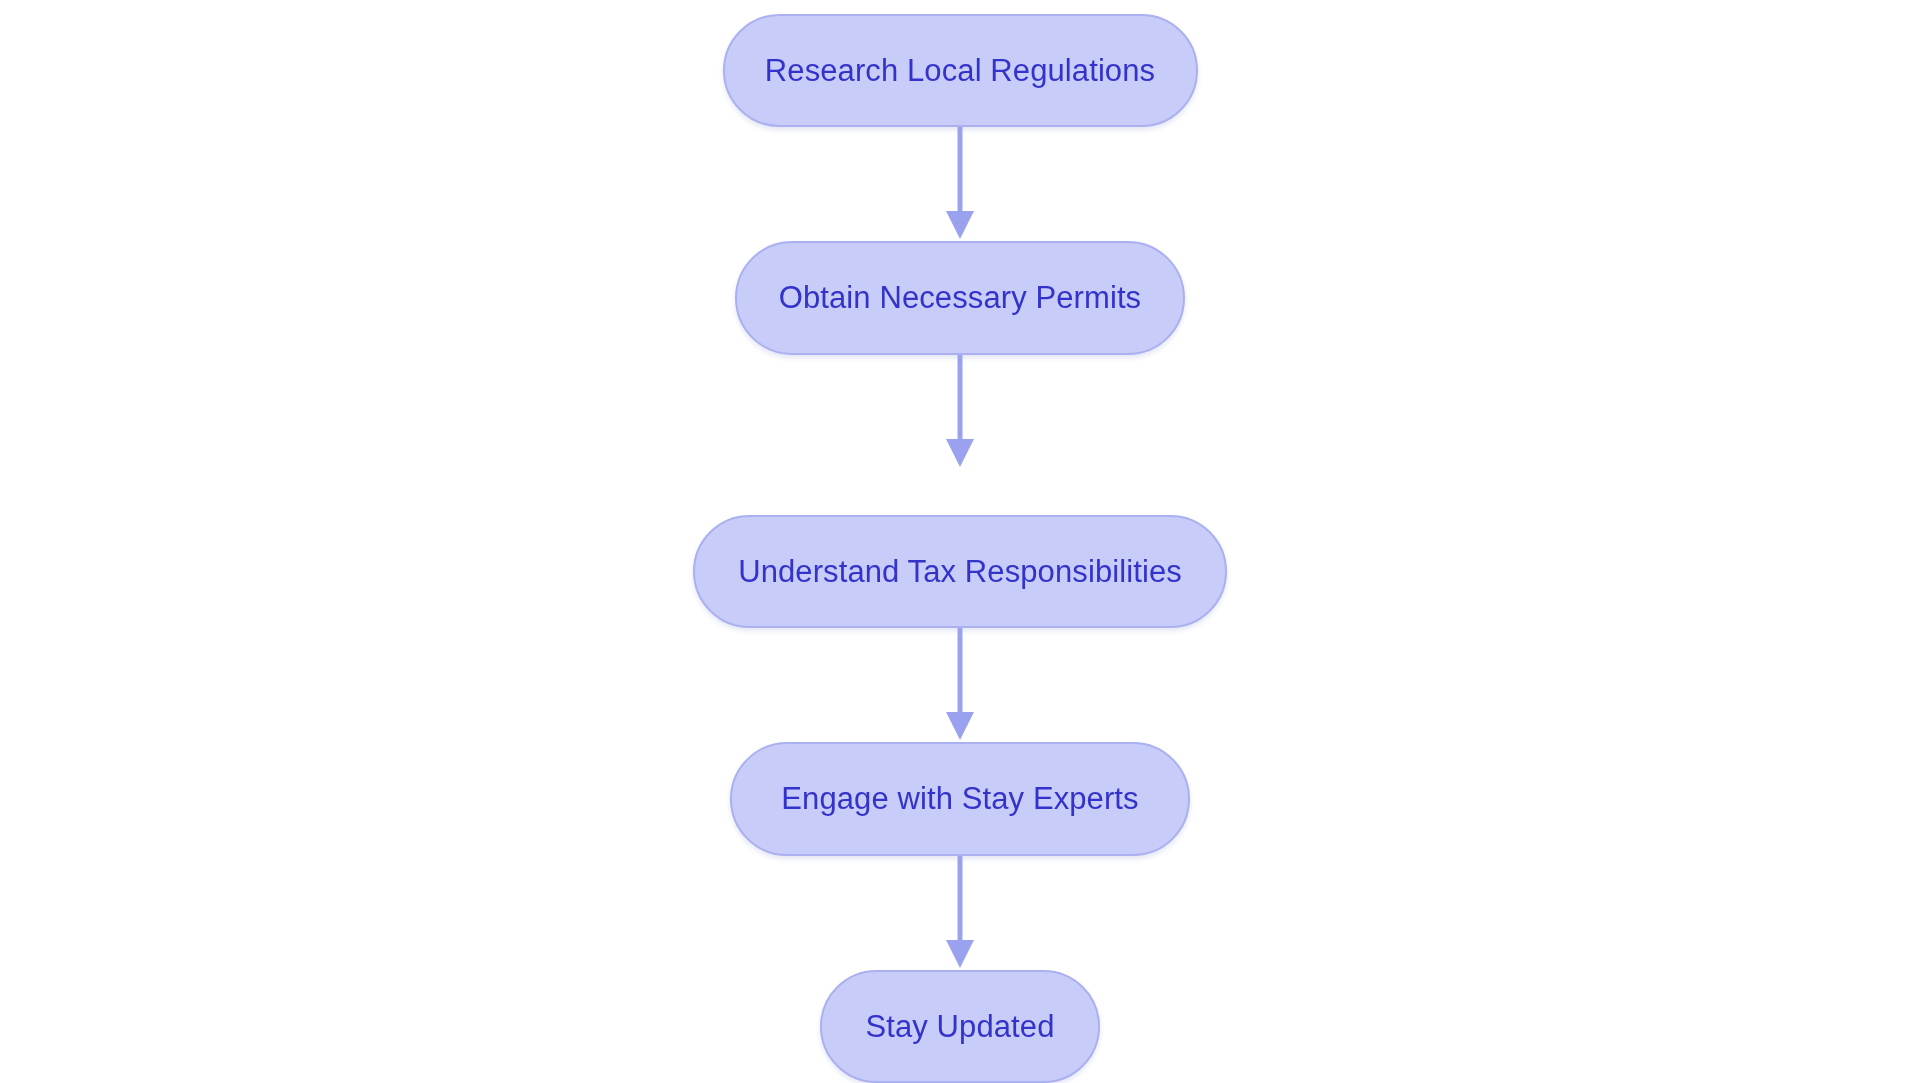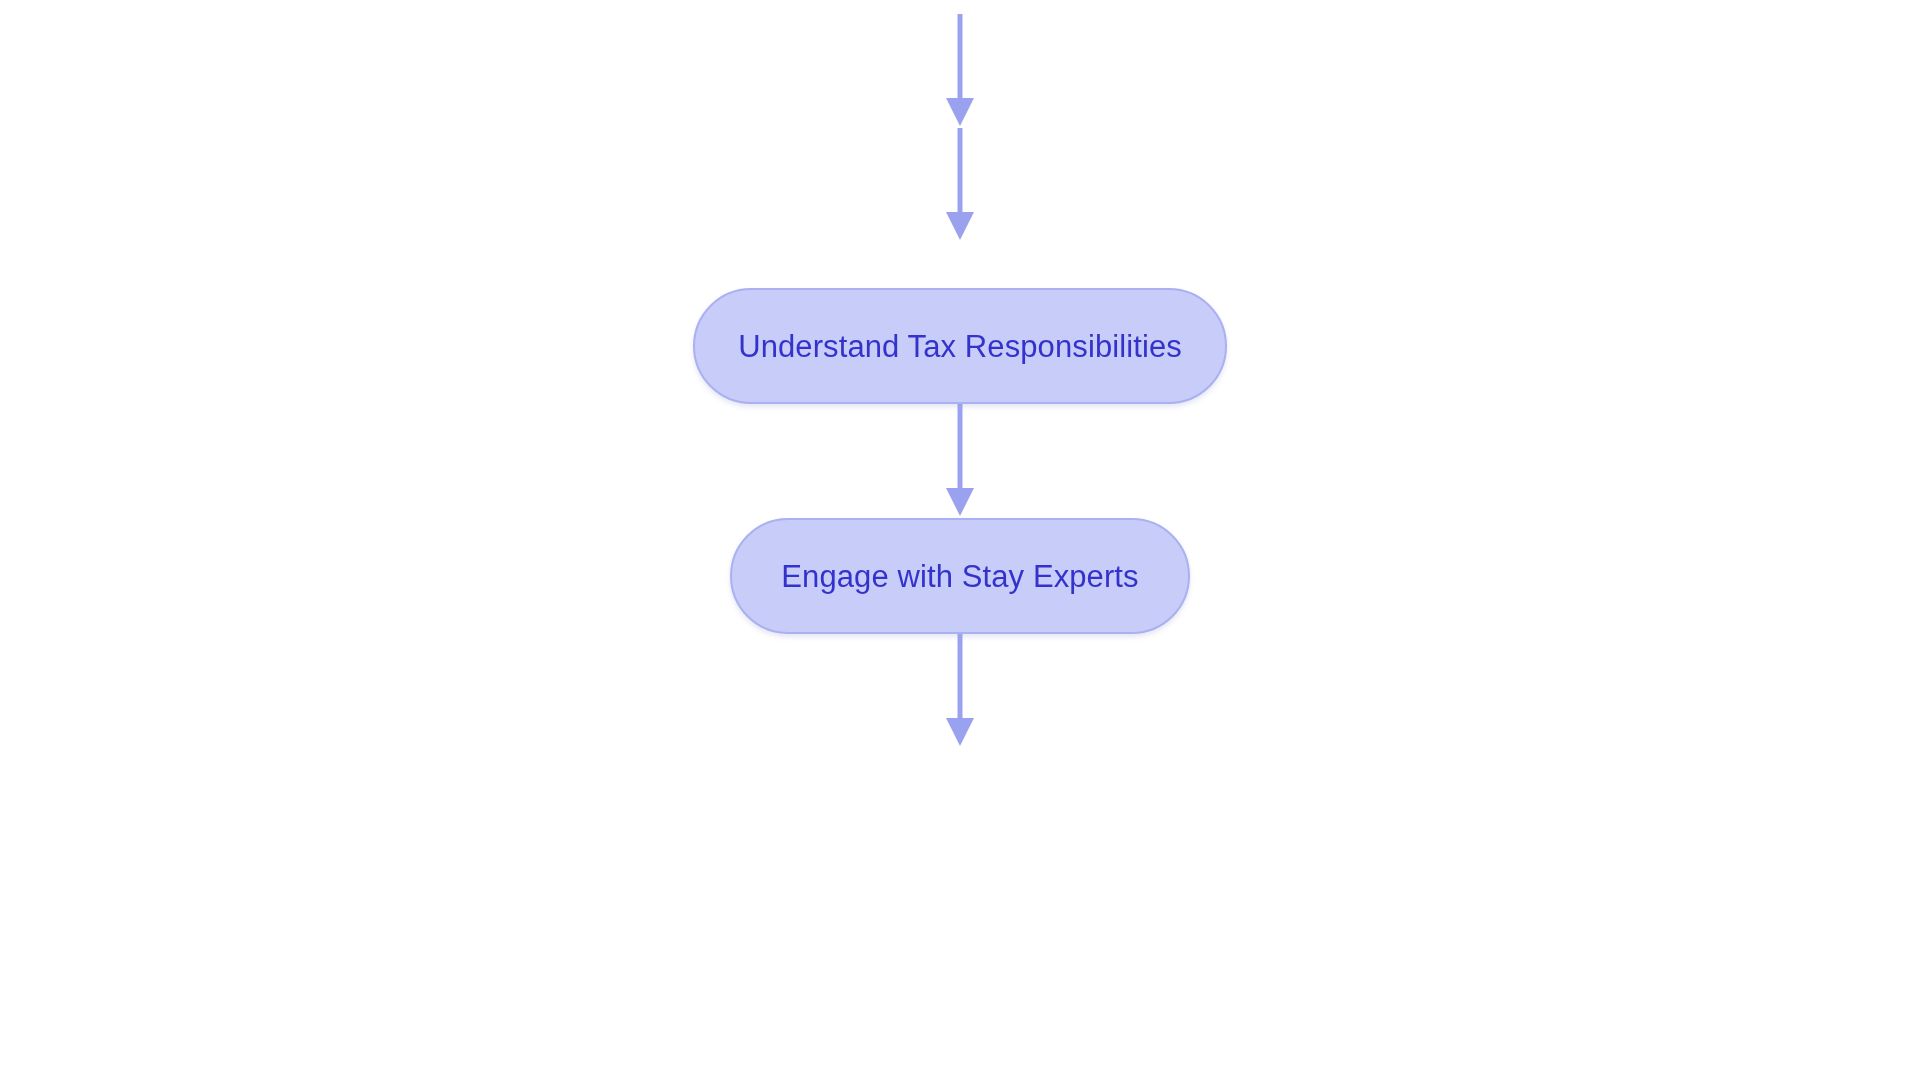--- a/index.html
+++ b/index.html
@@ -80,28 +80,34 @@
 
   .spacer-top { height: 14px; width: 100%; }
 </style>
 </head>
 <body>
 
 <div id="flow-root">
 
   <div class="spacer-top"></div>
 
+  <div class="node w-n1">
+    <span class="node-label">Research Local Regulations</span>
+  </div>
 
   <div class="connector">
     <svg viewBox="0 0 40 114" xmlns="http://www.w3.org/2000/svg" aria-hidden="true">
       <line x1="20" y1="0" x2="20" y2="88" stroke="#9aa2f0" stroke-width="5"></line>
       <polygon points="20,112 6,84 34,84" fill="#9aa2f0"></polygon>
     </svg>
   </div>
 
+  <div class="node w-n2">
+    <span class="node-label">Obtain Necessary Permits</span>
+  </div>
 
   <div class="connector">
     <svg viewBox="0 0 40 114" xmlns="http://www.w3.org/2000/svg" aria-hidden="true">
       <line x1="20" y1="0" x2="20" y2="88" stroke="#9aa2f0" stroke-width="5"></line>
       <polygon points="20,112 6,84 34,84" fill="#9aa2f0"></polygon>
     </svg>
   </div>
 
   <div class="node w-n3">
     <span class="node-label">Understand Tax Responsibilities</span>
@@ -118,14 +124,17 @@
     <span class="node-label">Engage with Stay Experts</span>
   </div>
 
   <div class="connector">
     <svg viewBox="0 0 40 114" xmlns="http://www.w3.org/2000/svg" aria-hidden="true">
       <line x1="20" y1="0" x2="20" y2="88" stroke="#9aa2f0" stroke-width="5"></line>
       <polygon points="20,112 6,84 34,84" fill="#9aa2f0"></polygon>
     </svg>
   </div>
 
+  <div class="node w-n5">
+    <span class="node-label">Stay Updated</span>
+  </div>
 
 </div>
 
 </body></html>

